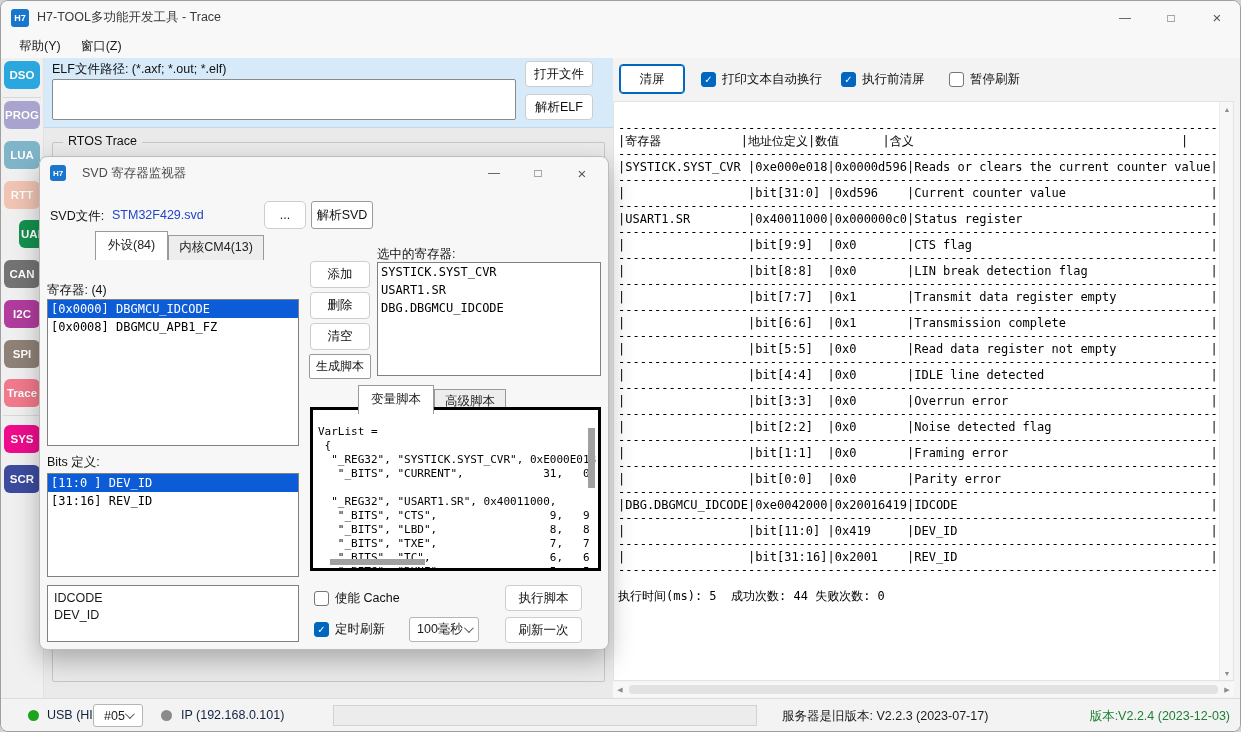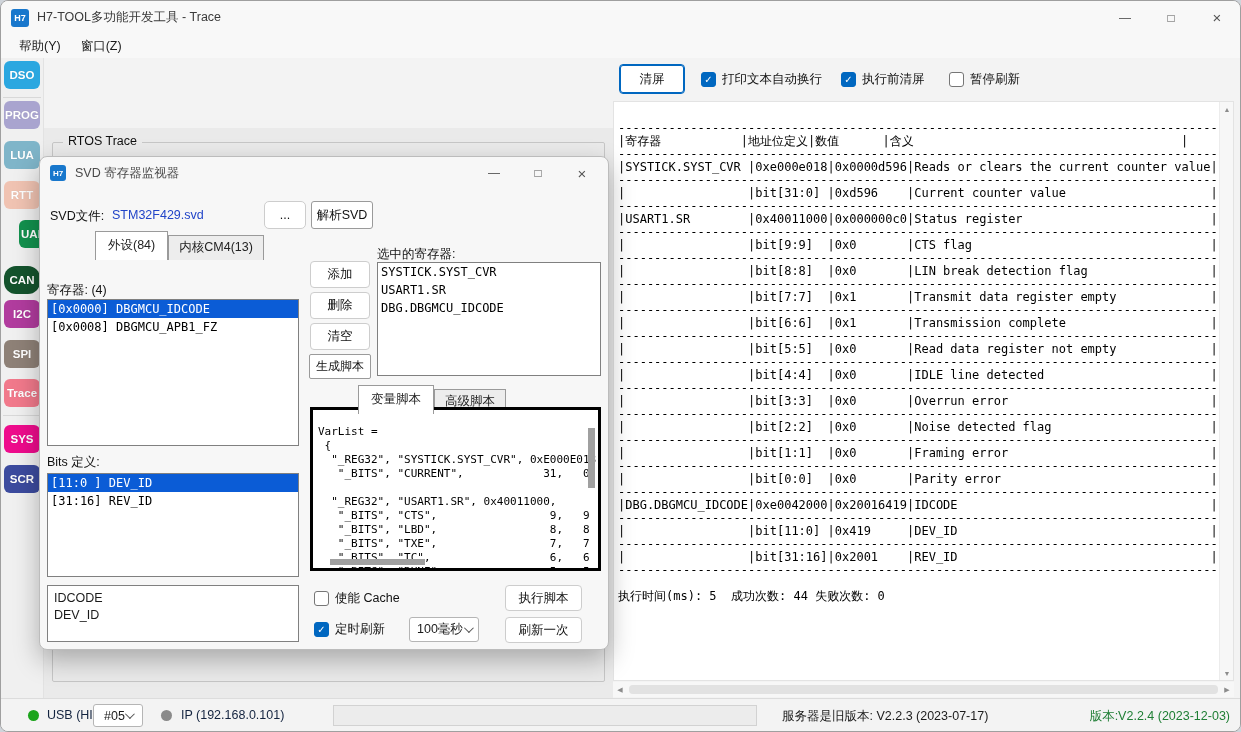--- a/index.html
+++ b/index.html
@@ -73,21 +73,21 @@
     justify-content:center;padding:0 5px;font-size:12.5px;}
   .progressbox{position:absolute;left:332px;top:6px;width:424px;height:21px;background:#ececec;
     border:1px solid #d2d2d2;}
   .chev{width:7px;height:7px;border-right:1.4px solid #555;border-bottom:1.4px solid #555;
     transform:rotate(45deg) translateY(-2px);flex:0 0 auto;}
   
   .dialog{position:absolute;left:38px;top:155px;width:570px;height:494px;background:#f7f7f7;
     border:1px solid #bcbcbc;border-radius:8px;box-shadow:0 10px 26px rgba(0,0,0,.28);z-index:50;}
   .dlg-titlebar{position:absolute;left:0;top:0;right:0;height:32px;display:flex;align-items:center;
     padding-left:10px;}
-  .dlg-title{font-size:12.5px;color:#4a4a4a;margin-left:9px;}
+  .dlg-title{font-size:12.5px;color:#4a4a4a;margin-left:16px;}
   .dlg-controls{position:absolute;right:4px;top:0;height:32px;display:flex;}
   .dlg-controls span{width:44px;height:32px;display:flex;align-items:center;justify-content:center;
     font-size:12px;color:#555;}
   .dlg-label{position:absolute;font-size:12.5px;color:#111;white-space:nowrap;}
   .link-blue{color:#2144c8;}
   .tabsrow{position:absolute;display:flex;align-items:flex-end;padding-left:48px;}
   .tab{border:1px solid #9a9a9a;border-bottom:none;background:#ededed;font-size:12.5px;
     padding:3px 10px 4px;color:#222;}
   .tab.active{background:#fff;padding:5px 12px 6px;position:relative;z-index:2;}
   .selectbox{position:absolute;background:#fff;border:1px solid #8a8a8a;display:flex;
@@ -126,30 +126,36 @@
       <div class="menu-item">帮助(Y)</div>
       <div class="menu-item">窗口(Z)</div>
     </div>
 
   <div class="sidebar" id="sidebar">
       <div class="side-btn" style="top: 3px; background: rgb(43, 167, 224);">DSO</div>
       <div class="side-btn" style="top: 43px; background: rgb(169, 164, 207);">PROG</div>
       <div class="side-btn" style="top: 83px; background: rgb(127, 181, 201);">LUA</div>
       <div class="side-btn" style="top: 123px; background: rgb(240, 195, 178);">RTT</div>
       <div class="side-btn" style="top: 162px; background: rgb(19, 145, 78); margin-left: 15px;">UART</div>
-      <div class="side-btn" style="top: 208px; background: #14532d; border-radius: 12px;">CAN</div>
+      <div class="side-btn" style="top: 202px; background: #737373;">CAN</div>
       <div class="side-btn" style="top: 242px; background: rgb(177, 60, 158);">I2C</div>
       <div class="side-btn" style="top: 282px; background: rgb(142, 129, 119);">SPI</div>
       <div class="side-btn" style="top: 321px; background: rgb(241, 121, 139);">Trace</div>
       <div class="side-btn" style="top: 367px; background: rgb(238, 12, 140);">SYS</div>
       <div class="side-btn" style="top: 407px; background: rgb(60, 75, 158);">SCR</div>
       <div class="side-sep" style="top: 39px;"></div>
       <div class="side-sep" style="top: 357px;"></div>
     </div>
 
+  <div class="elf-panel">
+    <div class="elf-label">ELF文件路径:  (*.axf; *.out; *.elf)</div>
+    <input class="elf-input" value="" style="">
+    <div class="btn elf-btn" style="top:3px">打开文件</div>
+    <div class="btn elf-btn" style="top:36px">解析ELF</div>
+  </div>
 
   <div class="left-gray">
     <div class="rtos-group">
       <div class="rtos-label">RTOS Trace</div>
     </div>
   </div>
 
   <div class="btn focus console-toolbar-btn">清屏</div>
   <div id="console-cbs"></div>
 

